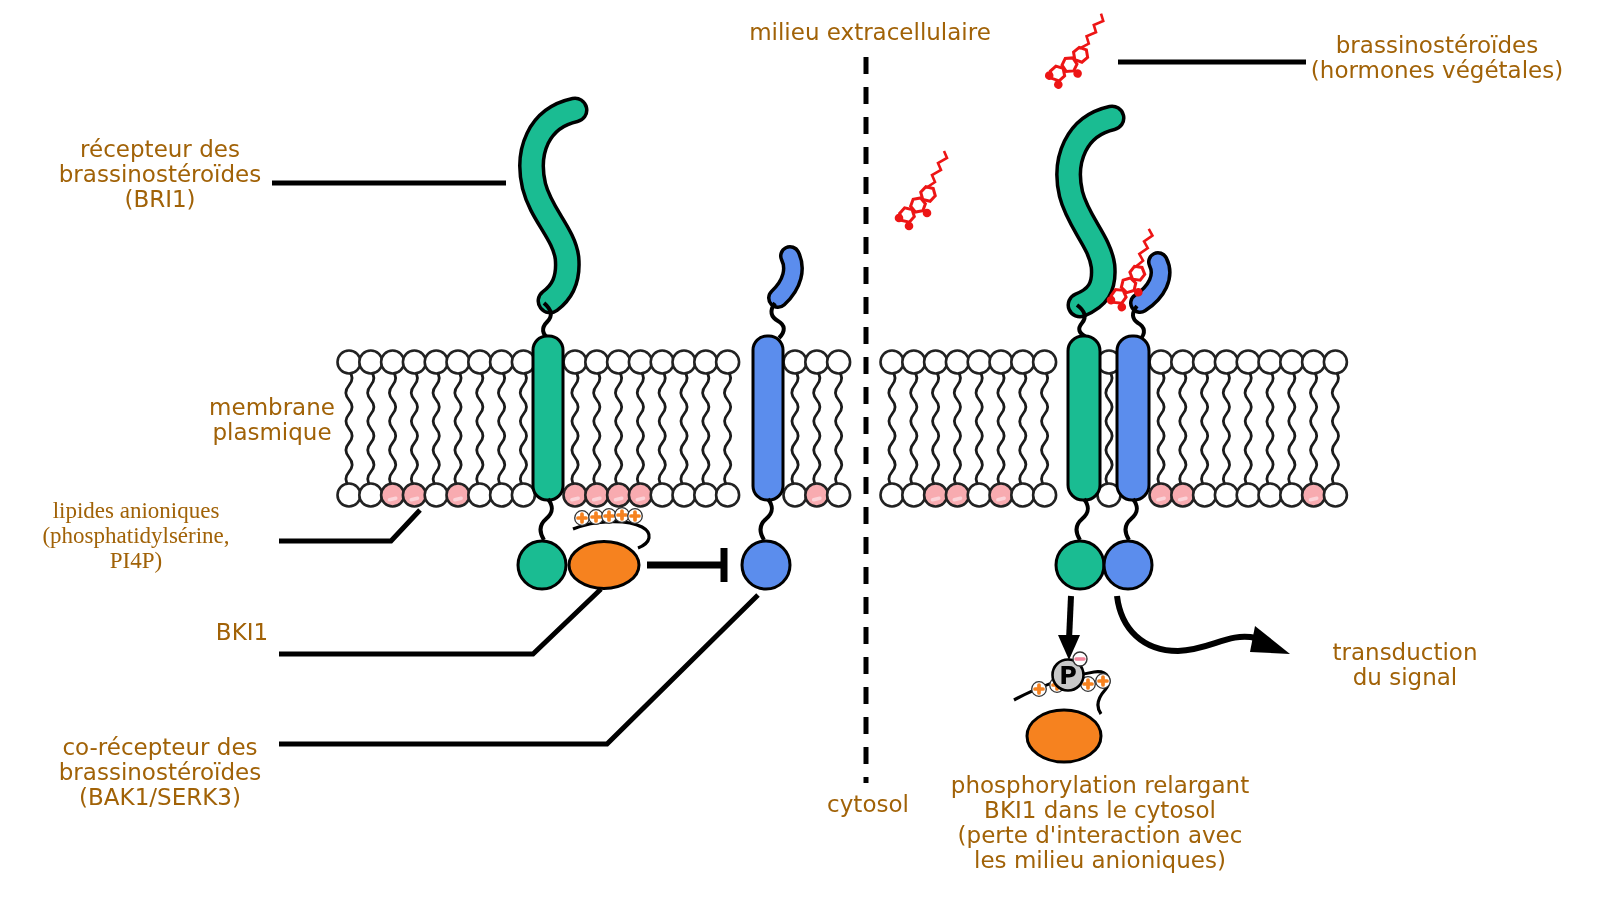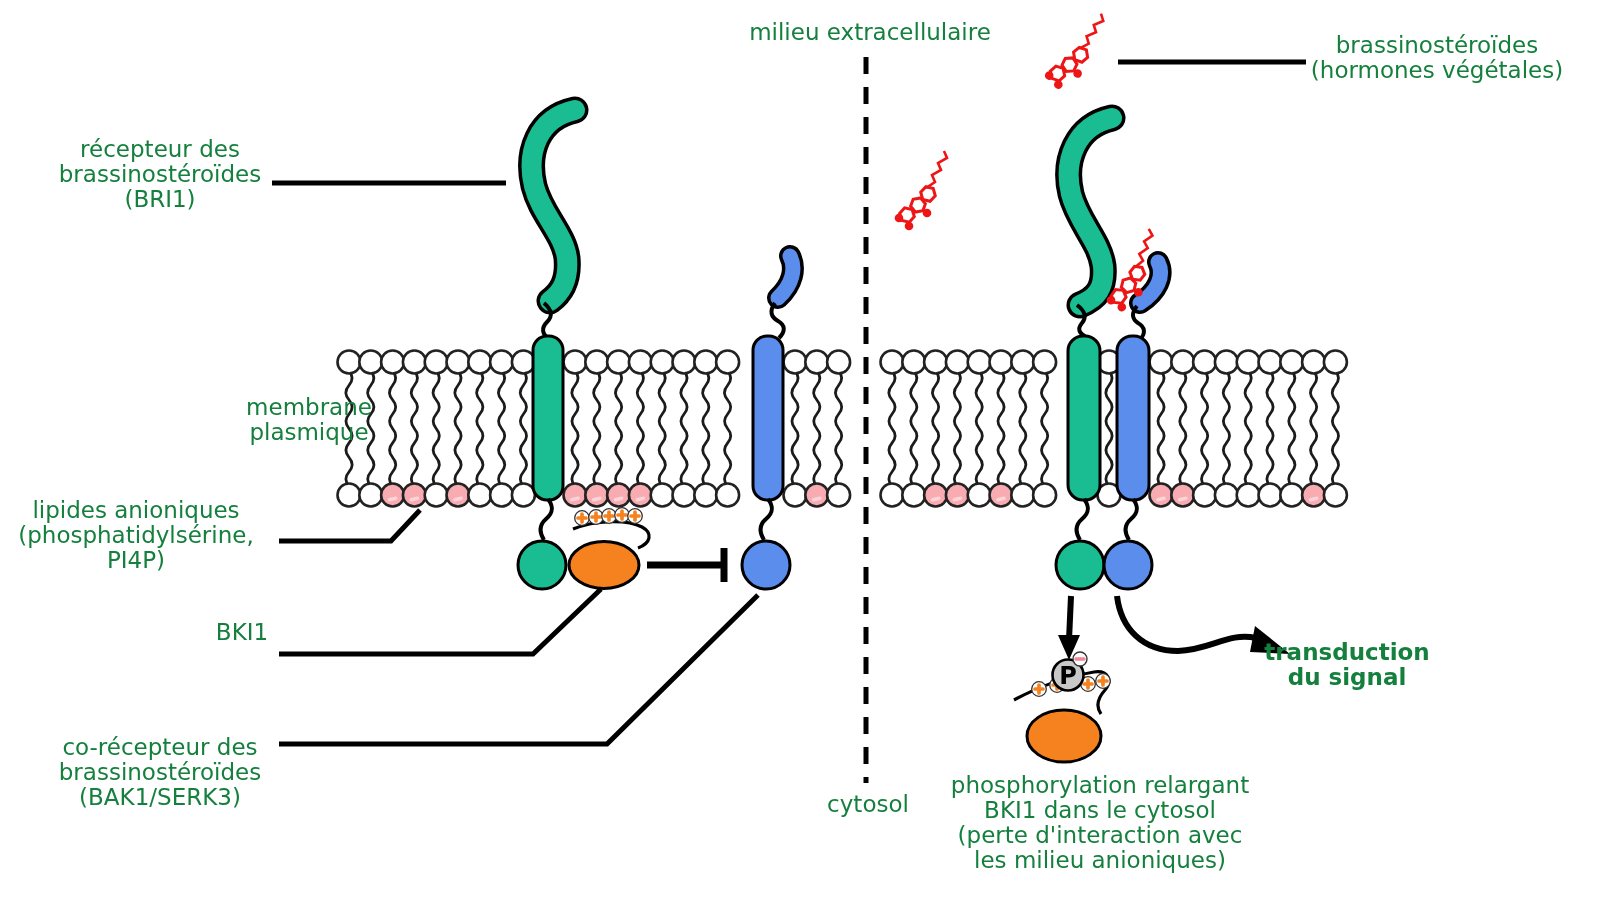--- a/index.html
+++ b/index.html
@@ -1,19 +1,19 @@
 <!DOCTYPE html>
 <html><head>
 <meta charset="utf-8">
 <style>
   html,body{margin:0;padding:0;background:#fff;}
   .stage{position:relative;width:1600px;height:906px;background:#fff;overflow:hidden;
          font-family:"DejaVu Sans","Liberation Sans",sans-serif;}
   .stage svg{position:absolute;left:0;top:0;}
-  .lbl{position:absolute;font-size:23px;line-height:25px;color:#15803d;text-align:center;
+  .lbl{position:absolute;font-size:23px;line-height:25px;color:#a16207;text-align:center;
        transform:translateX(-50%);white-space:nowrap;}
   .lbl span{display:block;}
   
   .band-k{fill:none;stroke:#000;stroke-linecap:round;}
   .band-f{fill:none;stroke-linecap:round;}
   .fill-green{fill:var(--green);}
   .fill-blue{fill:var(--blue);}
   .fill-orange{fill:var(--orange);}
   .fill-gray{fill:var(--gray);}
   .stroke-green{stroke:var(--green);}
@@ -285,46 +285,46 @@
   <span>brassinostéroïdes</span>
   <span>(hormones végétales)</span>
 </div>
 
 <div class="lbl" style="left:160px;top:137px;">
   <span>récepteur des</span>
   <span>brassinostéroïdes</span>
   <span>(BRI1)</span>
 </div>
 
-<div class="lbl" style="left:272px;top:395px;margin-left:37px;">
+<div class="lbl" style="left:272px;top:395px;">
   <span>membrane</span>
   <span>plasmique</span>
 </div>
 
-<div class="lbl" style="left:136px;top:498px;">
+<div class="lbl" style="left:136px;top:498px;font-family:Liberation Serif, serif;">
   <span>lipides anioniques</span>
   <span>(phosphatidylsérine,</span>
   <span>PI4P)</span>
 </div>
 
 <div class="lbl" style="left:242px;top:620px;">
   <span>BKI1</span>
 </div>
 
 <div class="lbl" style="left:160px;top:735px;">
   <span>co-récepteur des</span>
   <span>brassinostéroïdes</span>
   <span>(BAK1/SERK3)</span>
 </div>
 
 <div class="lbl" style="left:868px;top:792px;">
   <span>cytosol</span>
 </div>
 
-<div class="lbl" style="left:1347px;top:640px;font-weight:bold;">
+<div class="lbl" style="left:1405px;top:640px;">
   <span>transduction</span>
   <span>du signal</span>
 </div>
 
 <div class="lbl" style="left:1100px;top:761px;margin-top:12px;">
   <span>phosphorylation relargant</span>
   <span>BKI1 dans le cytosol</span>
   <span>(perte d'interaction avec</span>
   <span>les milieu anioniques)</span>
 </div>

